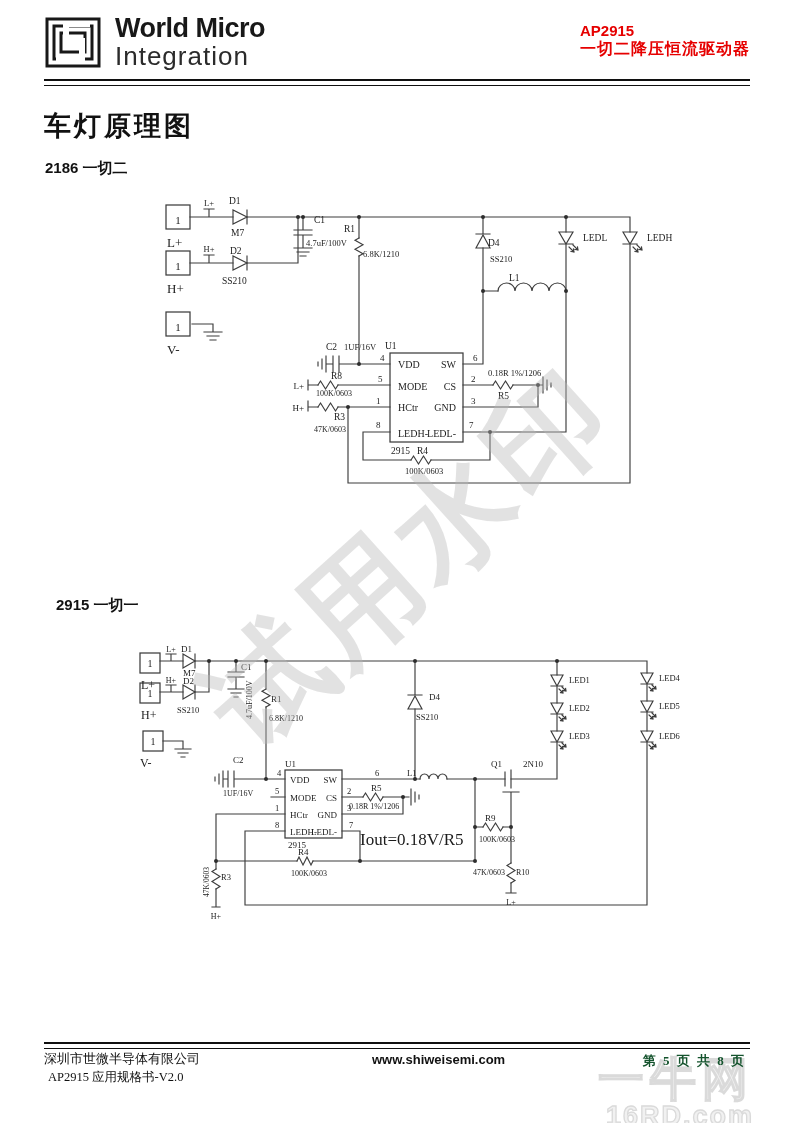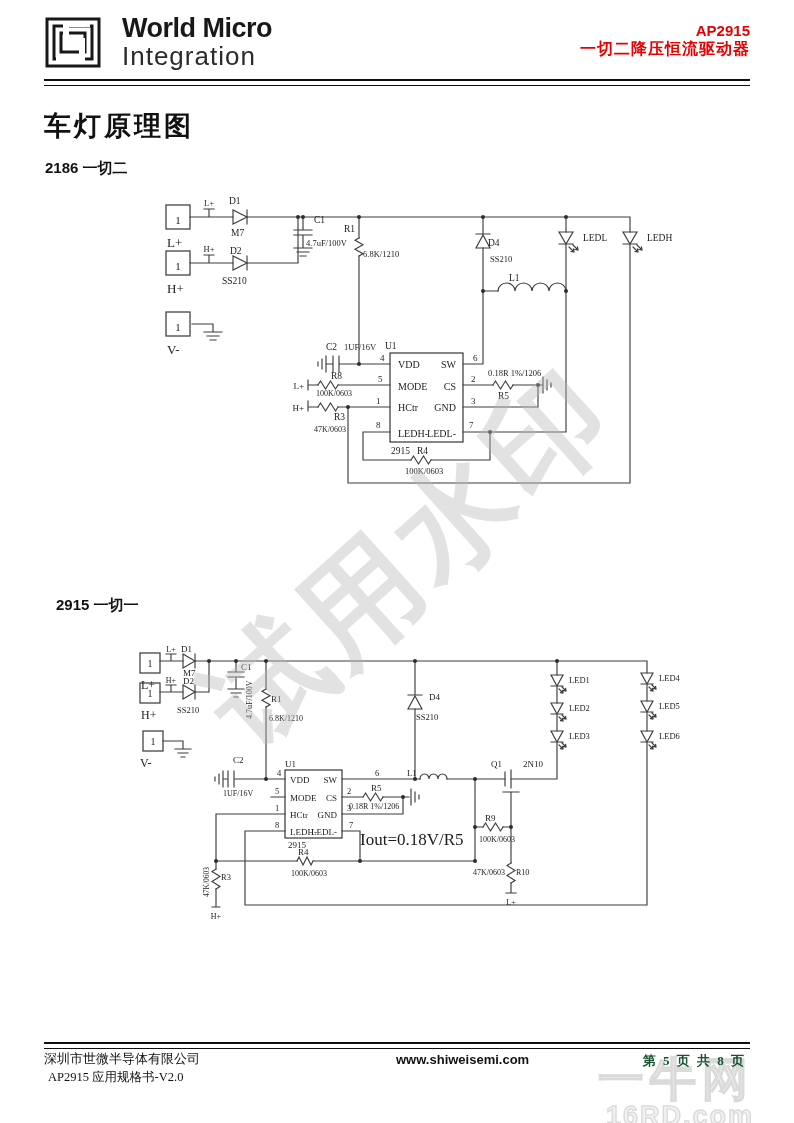--- a/index.html
+++ b/index.html
@@ -1,24 +1,24 @@
 <!DOCTYPE html>
 <html><head>
 <meta charset="utf-8">
 <style>
   html,body{margin:0;padding:0;background:#fff;}
   .page{position:relative;width:794px;height:1123px;background:#fff;overflow:hidden;
         font-family:"Liberation Sans",sans-serif;color:#1a1a1a;}
   
   .header{position:absolute;left:44px;top:12px;right:44px;height:64px;}
   .logo-wrap{position:absolute;left:0;top:2px;display:flex;align-items:center;}
-  .logo-text{margin-left:20px;line-height:1;}
+  .logo-text{margin-left:13px;line-height:1;}
   .logo-line1{font-size:27px;font-weight:800;letter-spacing:-0.5px;color:#181818;}
   .logo-line2{font-size:26px;font-weight:400;letter-spacing:1px;color:#2b2b2b;margin-top:1px;}
-  .header-right{position:absolute;right:0;top:10px;text-align:right;}
+  .header-right{position:absolute;right:0;top:10px;}
   .part-number{font-size:15px;font-weight:700;color:#e60000;}
   .part-desc{font-size:16px;font-weight:700;color:#e60000;letter-spacing:1px;}
   .rule{position:absolute;left:44px;right:44px;height:4px;
         border-top:2.5px solid #101010;border-bottom:1px solid #101010;}
   .rule-top{top:79px;}
   .rule-bottom{top:1042px;}
   
   .page-title{position:absolute;left:44px;top:108px;font-family:"Liberation Serif",serif;
               font-weight:700;font-size:27px;letter-spacing:3px;color:#111;}
   .sec-title{position:absolute;font-weight:700;font-size:15px;color:#111;}
@@ -45,21 +45,21 @@
   .wm-corner{position:absolute;right:40px;top:1056px;text-align:right;font-weight:800;
              color:#f1f1f1;-webkit-text-stroke:1.3px #dadada;text-shadow:0 0 1px #d8d8d8;
              line-height:1;pointer-events:none;}
   .wm-corner-name{font-size:46px;letter-spacing:6px;}
   .wm-corner-site{font-size:27px;letter-spacing:2px;margin-top:1px;}
   
   .footer-company{position:absolute;left:44px;top:1050px;font-family:"Liberation Serif",serif;
                   font-size:13px;color:#111;}
   .footer-doc{position:absolute;left:48px;top:1069px;font-family:"Liberation Serif",serif;
               font-size:12.5px;color:#111;}
-  .footer-site{position:absolute;left:396px;top:1052px;font-size:13px;font-weight:700;color:#111;}
+  .footer-site{position:absolute;left:372px;top:1052px;font-size:13px;font-weight:700;color:#111;}
   .footer-page{position:absolute;right:48px;top:1052px;font-family:"Liberation Serif",serif;
                font-size:13px;font-weight:700;letter-spacing:2px;color:#14532d;}
 </style>
 </head>
 <body>
 
 <div class="page">
 
   <div class="header">
     <div class="logo-wrap">

